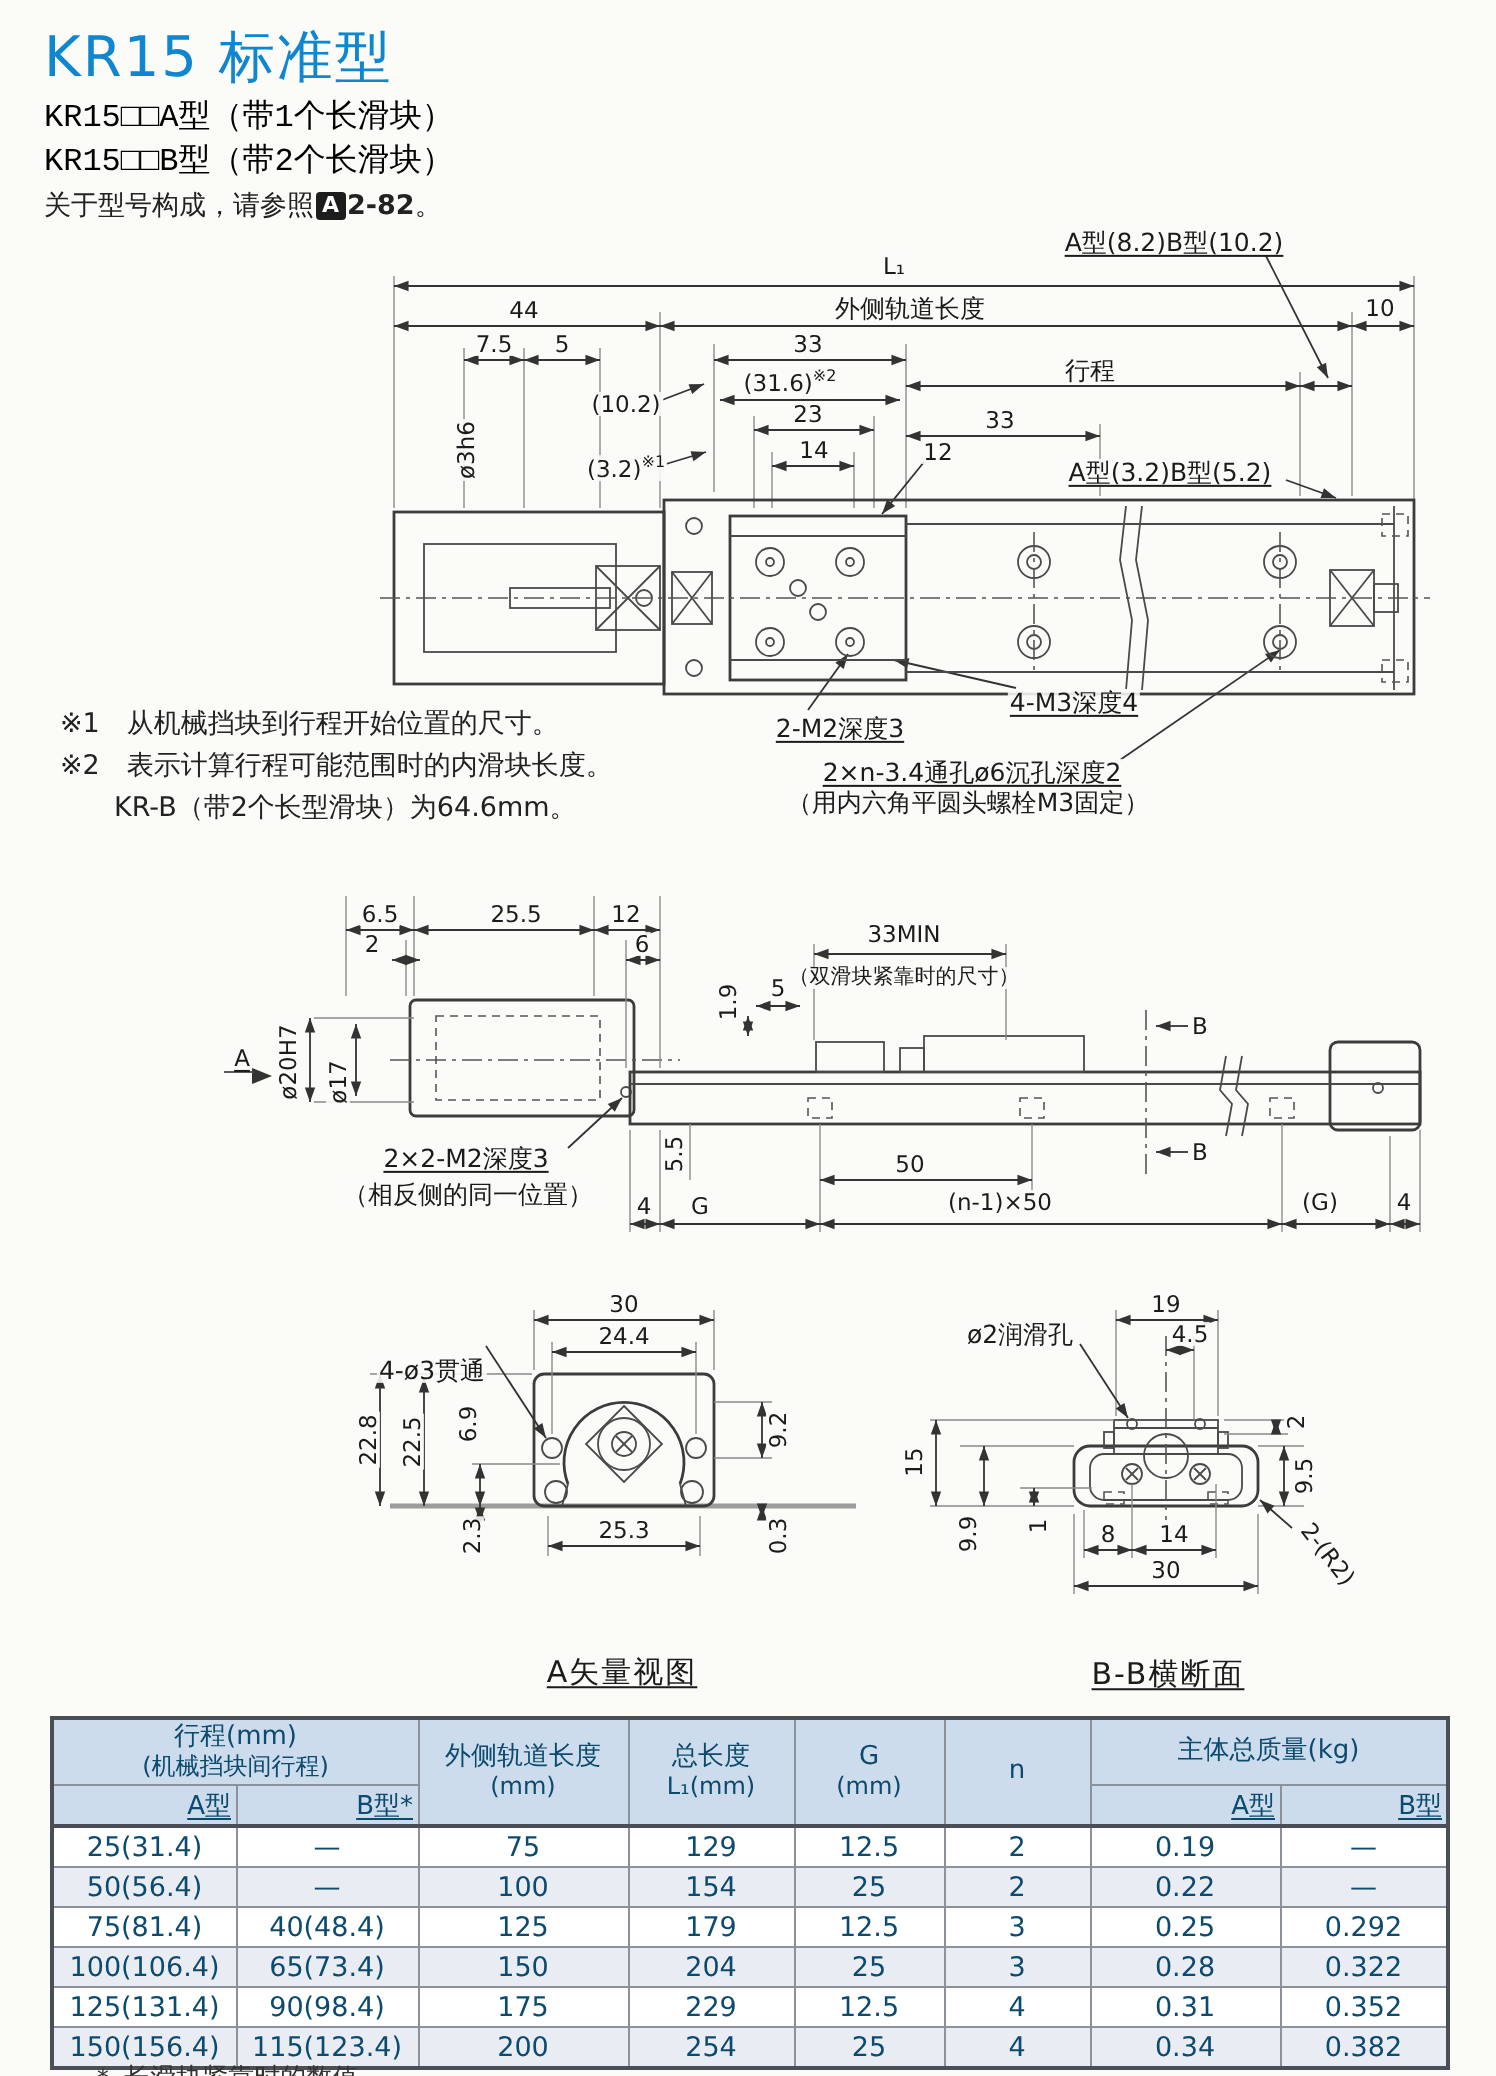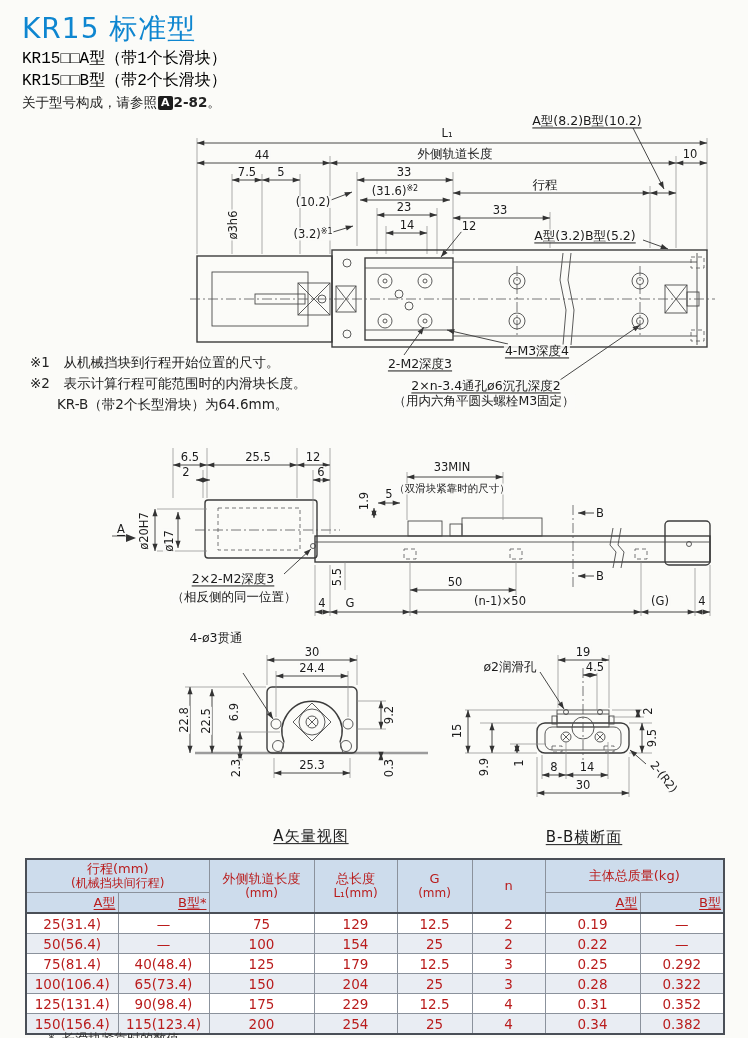--- a/index.html
+++ b/index.html
@@ -33,21 +33,21 @@
   .dim.cjk{font-size:12.5px;}
   .dim.small{font-size:10.5px;}
   .dim.u{text-decoration:underline;text-underline-offset:2px;}
   .dim.cap{font-size:15px;letter-spacing:1px;}
   .sup{font-size:8px;vertical-align:super;}
   
   .notes{position:absolute;left:30px;top:352px;font-size:13.5px;line-height:1.55;color:#222;}
   .notes .ind{padding-left:27px;}
   
   table.spec{position:absolute;left:25px;top:858px;width:698px;border-collapse:collapse;table-layout:fixed;
-    font-size:13px;color:#b91c1c;background:#fff;border:2px solid #4a4f57;}
+    font-size:13px;color:#0c4a6e;background:#fff;border:2px solid #4a4f57;}
   table.spec th,table.spec td{border:1px solid #8b929c;text-align:center;padding:0 2px;overflow:hidden;}
   table.spec thead th{background:#cddcec;font-weight:normal;}
   table.spec thead tr.hr1 th{height:32px;line-height:1.15;}
   table.spec thead tr.hr2 th{height:19px;text-align:right;}
   table.spec thead{border-bottom:2px solid #4a4f57;}
   table.spec thead .sub2{font-size:12px;}
   table.spec thead .uh{text-decoration:underline;text-underline-offset:2px;}
   table.spec tbody td{height:19px;font-size:13.5px;}
   table.spec tbody tr:nth-child(even) td{background:#e9edf3;}
   .footnote{position:absolute;left:45px;top:1030px;font-size:13px;color:#333;white-space:nowrap;}
@@ -353,21 +353,21 @@
 <span class="dim v" style="left:337px;top:577px">5.5</span>
 <span class="dim" style="left:455px;top:582px">50</span>
 <span class="dim" style="left:500px;top:601px">(n-1)×50</span>
 <span class="dim" style="left:660px;top:601px">(G)</span>
 <span class="dim" style="left:702px;top:601px">4</span>
 <span class="dim" style="left:600px;top:513px">B</span>
 <span class="dim" style="left:600px;top:576px">B</span>
 
 <span class="dim" style="left:312px;top:652px">30</span>
 <span class="dim" style="left:312px;top:668px">24.4</span>
-<span class="dim cjk" style="left:216px;top:638px">4-ø3贯通</span>
+<span class="dim cjk" style="left:216px;top:685px">4-ø3贯通</span>
 <span class="dim v" style="left:184px;top:720px">22.8</span>
 <span class="dim v" style="left:206px;top:721px">22.5</span>
 <span class="dim v" style="left:234px;top:712px">6.9</span>
 <span class="dim v" style="left:236px;top:768px">2.3</span>
 <span class="dim v" style="left:389px;top:715px">9.2</span>
 <span class="dim v" style="left:389px;top:768px">0.3</span>
 <span class="dim" style="left:312px;top:765px">25.3</span>
 <span class="dim cjk cap u" style="left:311px;top:837px">A矢量视图</span>
 
 <span class="dim" style="left:583px;top:652px">19</span>

